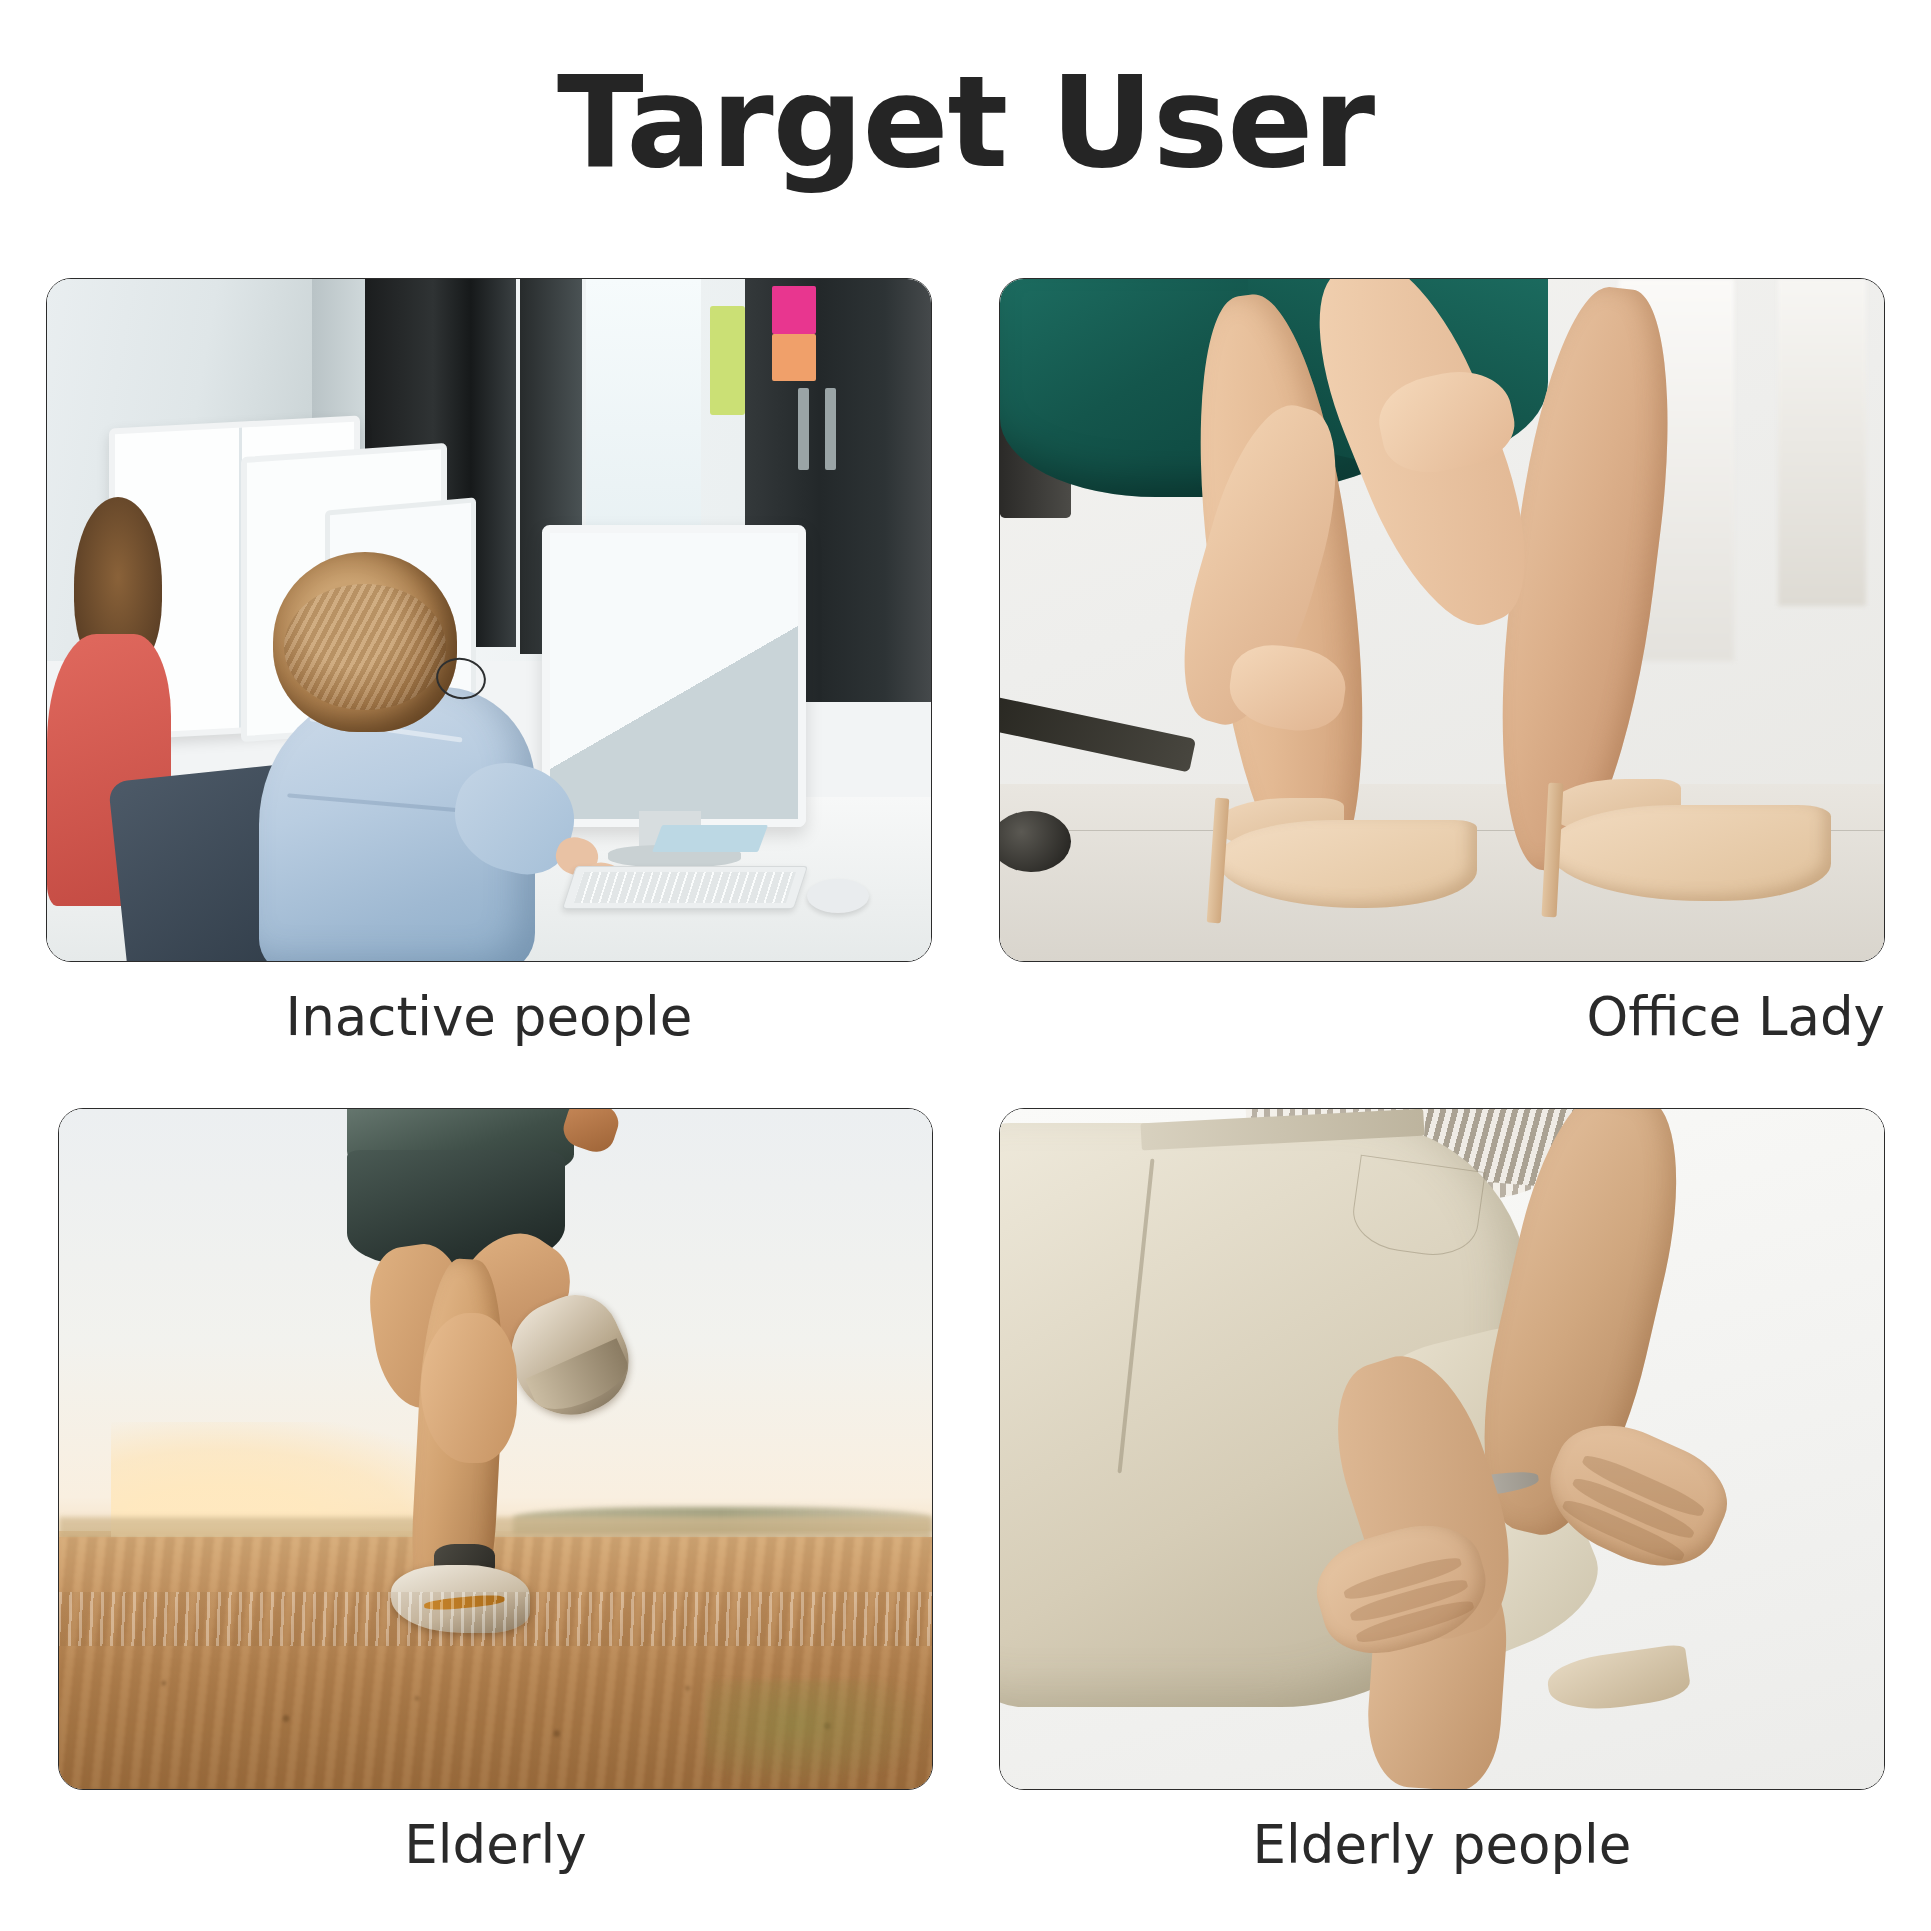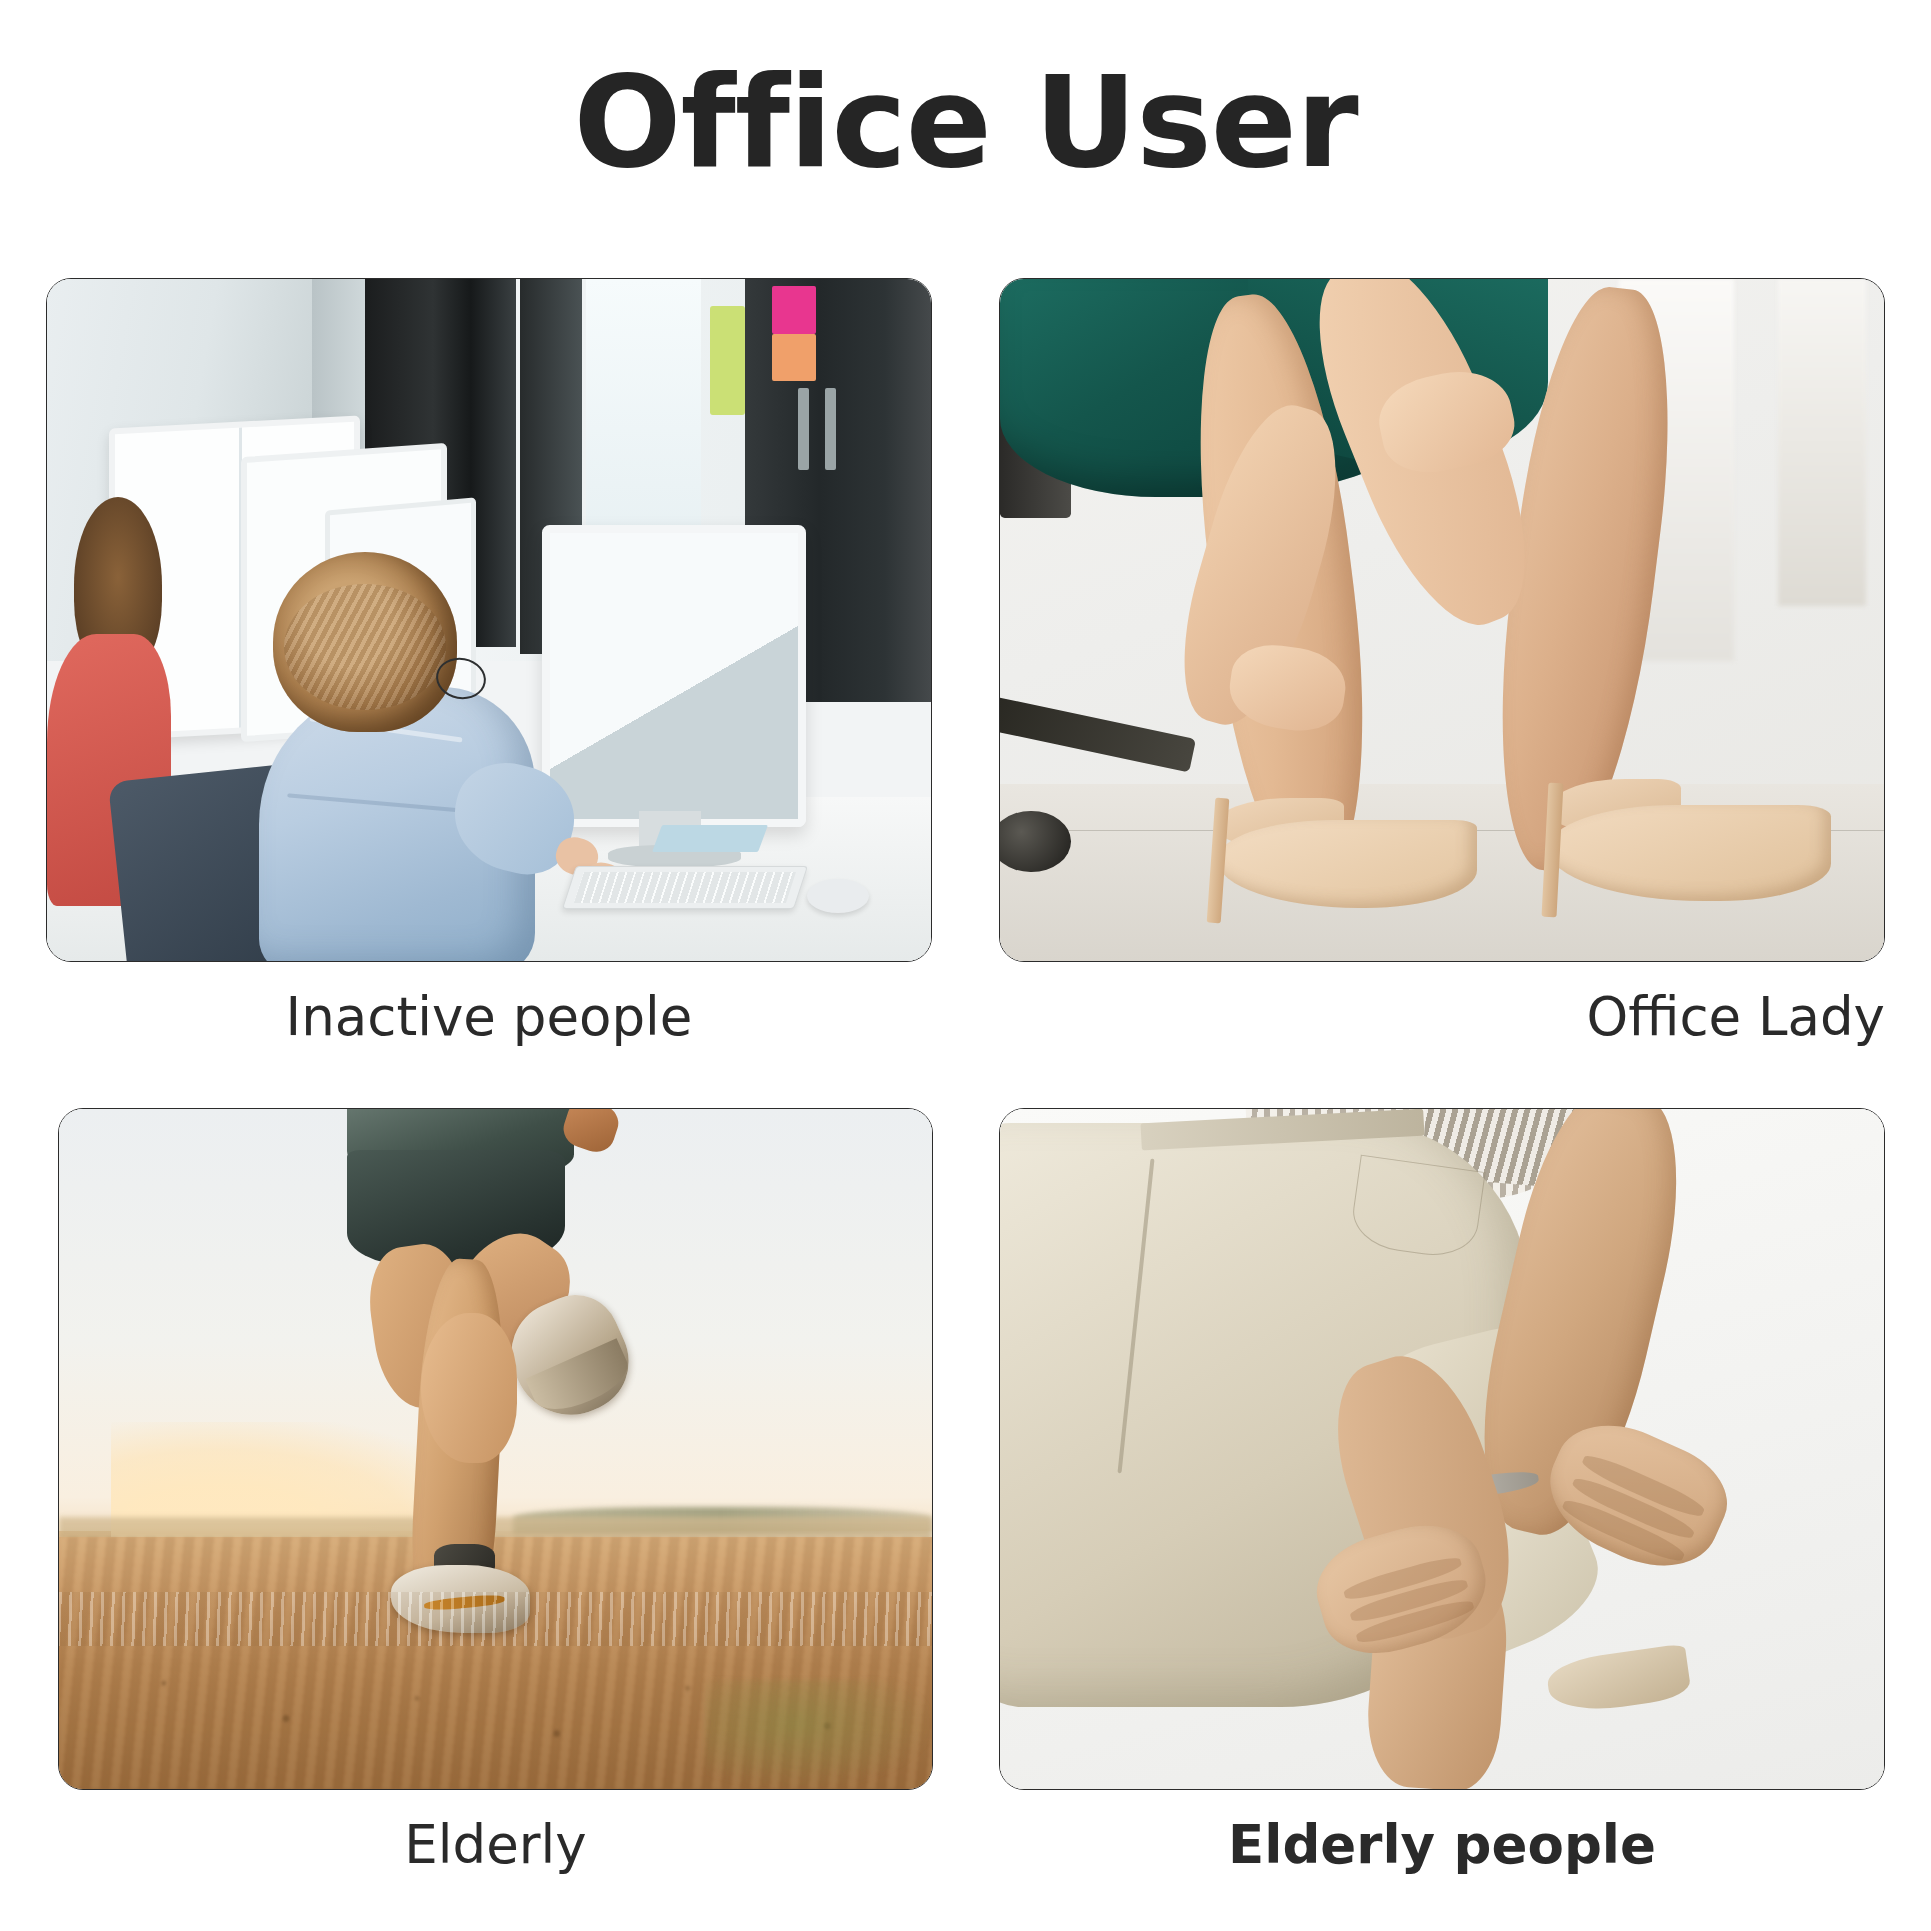--- a/index.html
+++ b/index.html
@@ -45,21 +45,21 @@
 
   
   #card-tl{left:46px;  top:278px;  width:886px;  height:684px;}
   #card-tr{left:999px;top:278px;  width:886px;  height:684px;}
   #card-bl{left:58px;  top:1108px; width:875px;  height:682px;}
   #card-br{left:999px;top:1108px; width:886px;  height:682px;}
 
   #cap-tl{top:985px;left:46px;width:886px;}
   #cap-tr{top:985px;left:999px;width:886px;text-align:right;}
   #cap-bl{top:1813px;left:58px;width:875px;}
-  #cap-br{top:1813px;left:999px;width:886px;font-weight:bold;}
+  #cap-br{top:1813px;left:999px;width:886px;}
 
   
   .p1{position:absolute;inset:0;background:#f2f4f5;}
   .p1 .bg-wall{position:absolute;left:0;top:0;width:100%;height:56%;
      background:linear-gradient(100deg,#e9eef0 0%,#dfe6e8 18%,#cdd6d8 30%,#f3f6f7 46%,#eef2f3 60%,#e7edee 100%);}
   .p1 .pillar-a{position:absolute;left:30%;top:0;width:6%;height:50%;background:linear-gradient(90deg,#b9c3c6,#cfd8da);}
   .p1 .pillar-dark{position:absolute;left:36%;top:0;width:17%;height:54%;
      background:linear-gradient(90deg,#1b1d1e,#2f3334 45%,#16191a 70%,#3a4042);}
   .p1 .pillar-dark2{position:absolute;left:53.5%;top:0;width:7%;height:55%;
      background:linear-gradient(90deg,#272b2c,#4a5254);}
@@ -277,21 +277,21 @@
   .p4 .bracelet{position:absolute;left:48%;top:54%;width:13%;height:3%;
      background:linear-gradient(90deg,#c9c5bd,#9a958b);border-radius:40%;transform:rotate(-8deg);}
   .p4 .shoe4{position:absolute;left:62%;top:80%;width:16%;height:8%;
      background:linear-gradient(160deg,#e6d9c2,#c3b192);border-radius:40% 12% 30% 50%;transform:rotate(-8deg);}
 </style>
 </head>
 <body>
 
 <div class="page">
 
-  <div class="title">Office User</div>
+  <div class="title">Target User</div>
 
   <div class="grid">
 
     <div class="card" id="card-tl">
       <div class="photo">
         <div class="p1">
           <div class="bg-wall"></div>
           <div class="pillar-a"></div>
           <div class="pillar-dark"></div>
           <div class="pillar-dark2"></div>

